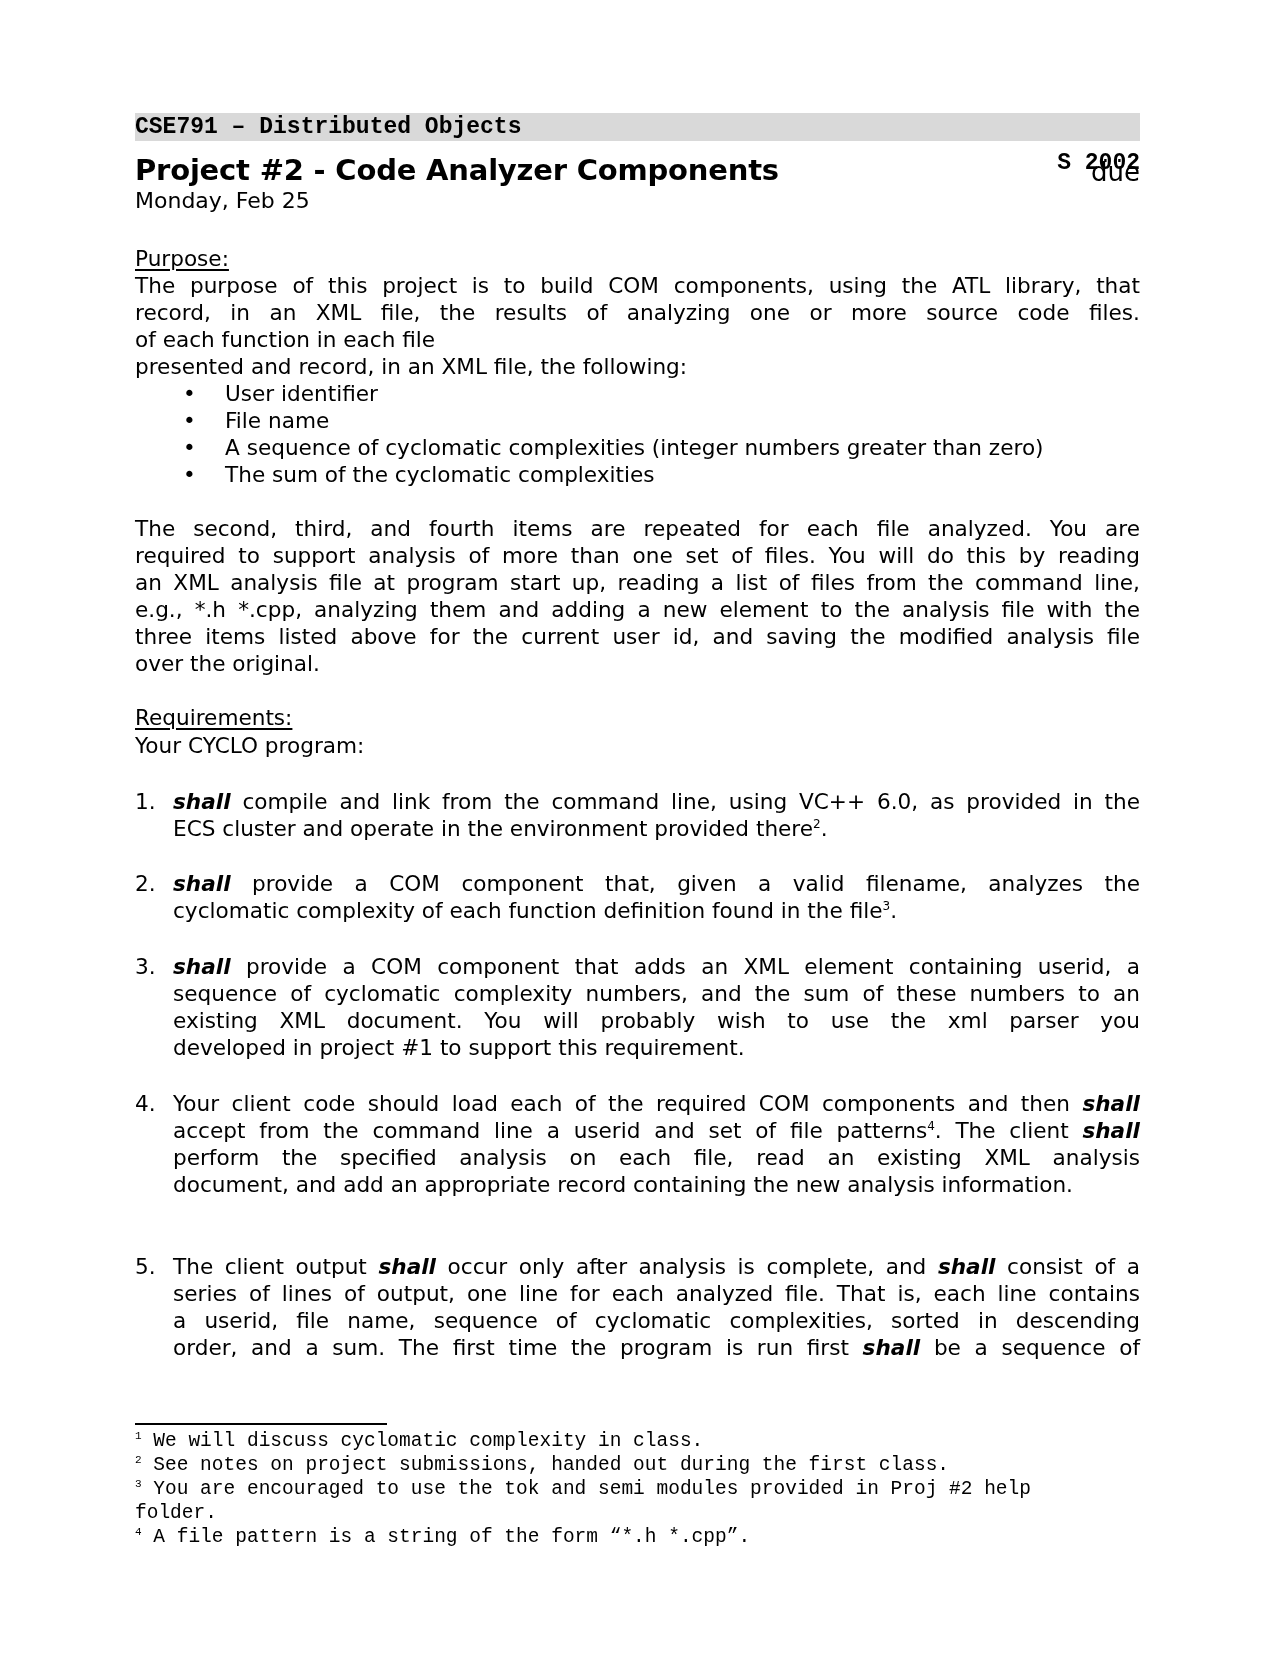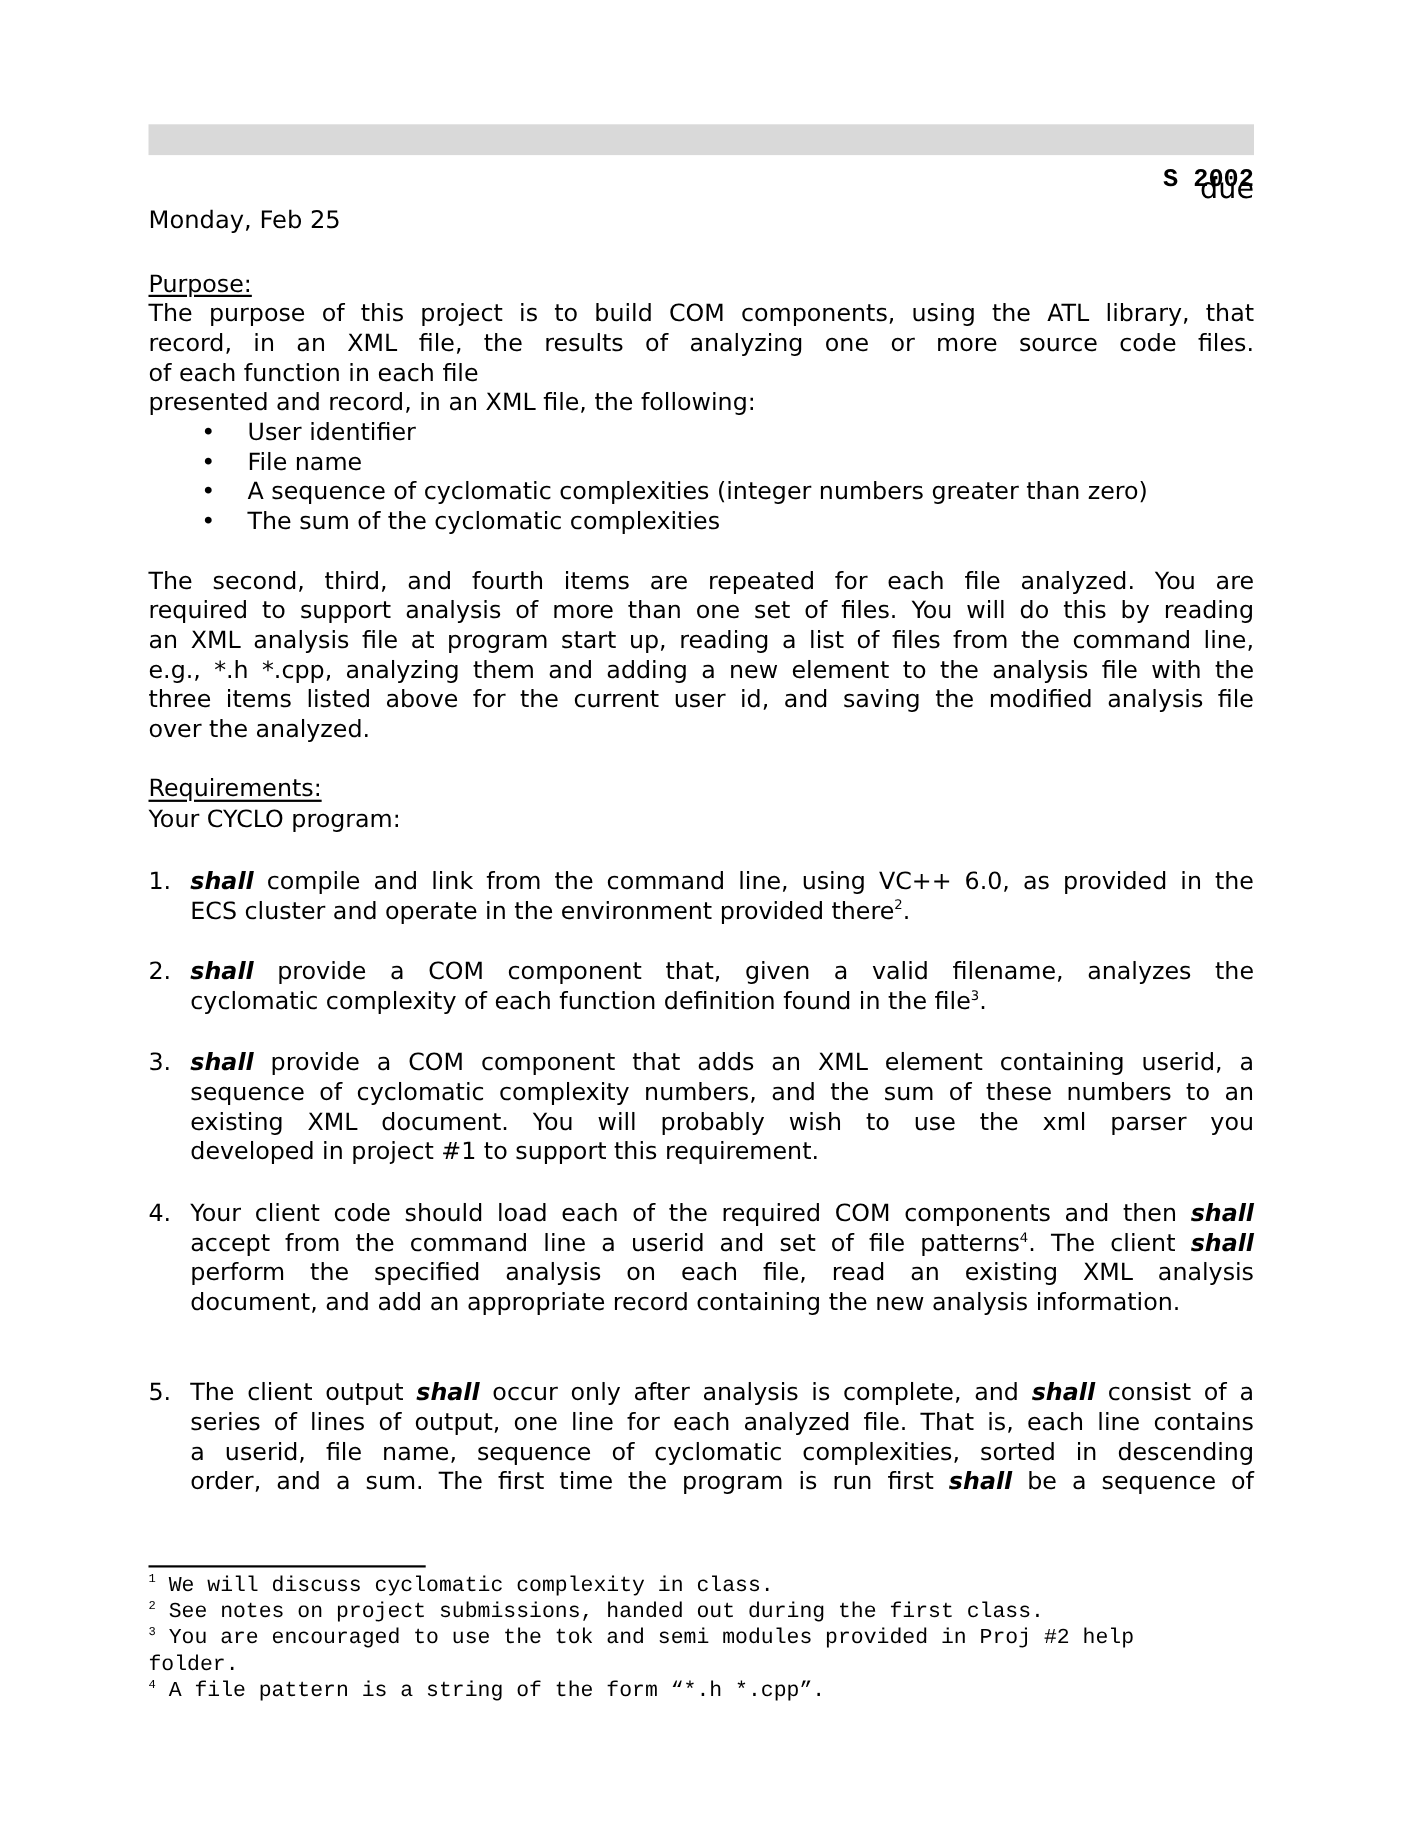--- a/index.html
+++ b/index.html
@@ -34,24 +34,26 @@
   .fn-rule { position:absolute; left:0; top:1423px; width:252px; height:2px; background:#000; }
   .fn { position:absolute; left:0; font-size:19.5px; line-height:24px; white-space:nowrap; }
   .fn sup { font-size:11px; }
 </style>
 </head>
 <body>
 
 <div class="page">
 
   <div class="header-bar mono">
+    <span class="left">CSE791 – Distributed Objects</span>
     <span class="right">S 2002</span>
   </div>
 
   <div class="title-row sans">
+    <span class="title">Project #2 - Code Analyzer Components</span>
     <span class="due">due</span>
   </div>
   <div class="due-date sans">Monday, Feb 25</div>
 
   <div class="line sans heading" style="top:245px">Purpose:</div>
   <div class="line sans just" style="top:272px">The purpose of this project is to build COM components, using the ATL library, that</div>
   <div class="line sans just" style="top:299px">record, in an XML file, the results of analyzing one or more source code files.</div>
   <div class="line sans just" style="top:326px; display:flex; justify-content:space-between;">
     <span>of each function in each file</span>
   </div>
@@ -64,21 +66,21 @@
   <div class="bullet sans" style="top:434px">•</div>
   <div class="bullet-text sans" style="top:434px">A sequence of cyclomatic complexities (integer numbers greater than zero)</div>
   <div class="bullet sans" style="top:461px">•</div>
   <div class="bullet-text sans" style="top:461px">The sum of the cyclomatic complexities</div>
 
   <div class="line sans just" style="top:515px">The second, third, and fourth items are repeated for each file analyzed.  You are</div>
   <div class="line sans just" style="top:542px">required to support analysis of more than one set of files.  You will do this by reading</div>
   <div class="line sans just" style="top:569px">an XML analysis file at program start up, reading a list of files from the command line,</div>
   <div class="line sans just" style="top:596px">e.g., *.h *.cpp, analyzing them and adding a new element to the analysis file with the</div>
   <div class="line sans just" style="top:623px">three items listed above for the current user id, and saving the modified analysis file</div>
-  <div class="line sans" style="top:650px">over the analyzed.</div>
+  <div class="line sans" style="top:650px">over the original.</div>
 
   <div class="line sans heading" style="top:704px">Requirements:</div>
   <div class="line sans" style="top:732px">Your CYCLO program:</div>
 
   <div class="num sans" style="top:788px">1.</div>
   <div class="item-line sans j" style="top:788px"><span class="shall">shall</span><span> compile and link from the command line, using VC++ 6.0, as provided in the</span></div>
   <div class="item-line sans" style="top:815px"><span>ECS cluster and operate in the environment provided there</span><sup>2</sup><span>.</span></div>
 
   <div class="num sans" style="top:870px">2.</div>
   <div class="item-line sans j" style="top:870px"><span class="shall">shall</span><span> provide a COM component that, given a valid filename, analyzes the</span></div>

